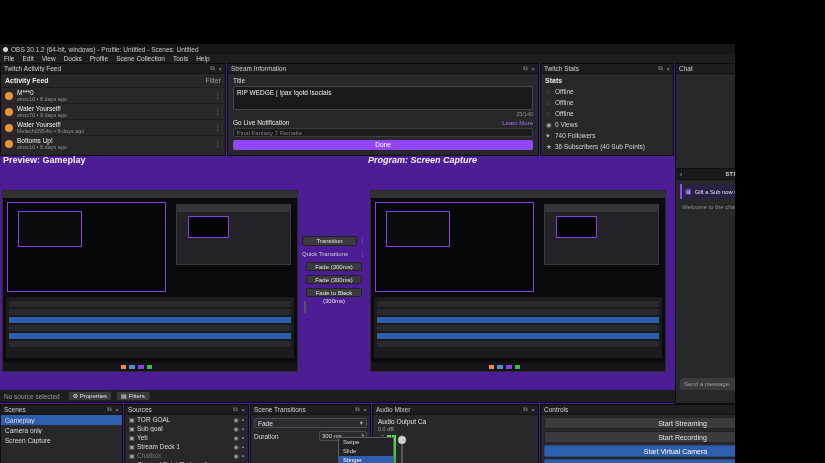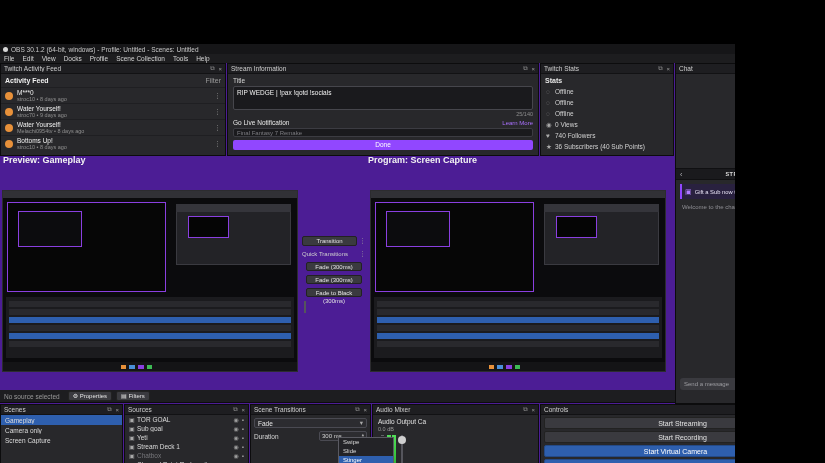--- a/index.html
+++ b/index.html
@@ -285,21 +285,21 @@
       <span style="color:#b9b9be;font-size:7px;">☺</span>
     </div>
     <div class="chat-bottom">
       <span>◆</span>
       <span>⚙</span>
       <span class="btn-purple chat-btn">Chat</span>
     </div>
   </div>
 
   <div class="view-label" style="left:3px;top:111px;">Preview: Gameplay</div>
-  <div class="view-label" style="left:368px;top:111px;">Program: Screen Capture</div>
+  <div class="view-label" style="left:368px;top:111px;font-style:italic;">Program: Screen Capture</div>
 
   <div class="canvas" style="left:2px;top:146px;">
     <div class="mini">
       <div class="m-top"></div>
       <div class="m-g1"></div>
       <div class="m-g2"></div>
       <div class="m-w2"></div>
       <div class="m-w2h"></div>
       <div class="m-w2p"></div>
       <div class="m-list"></div>

